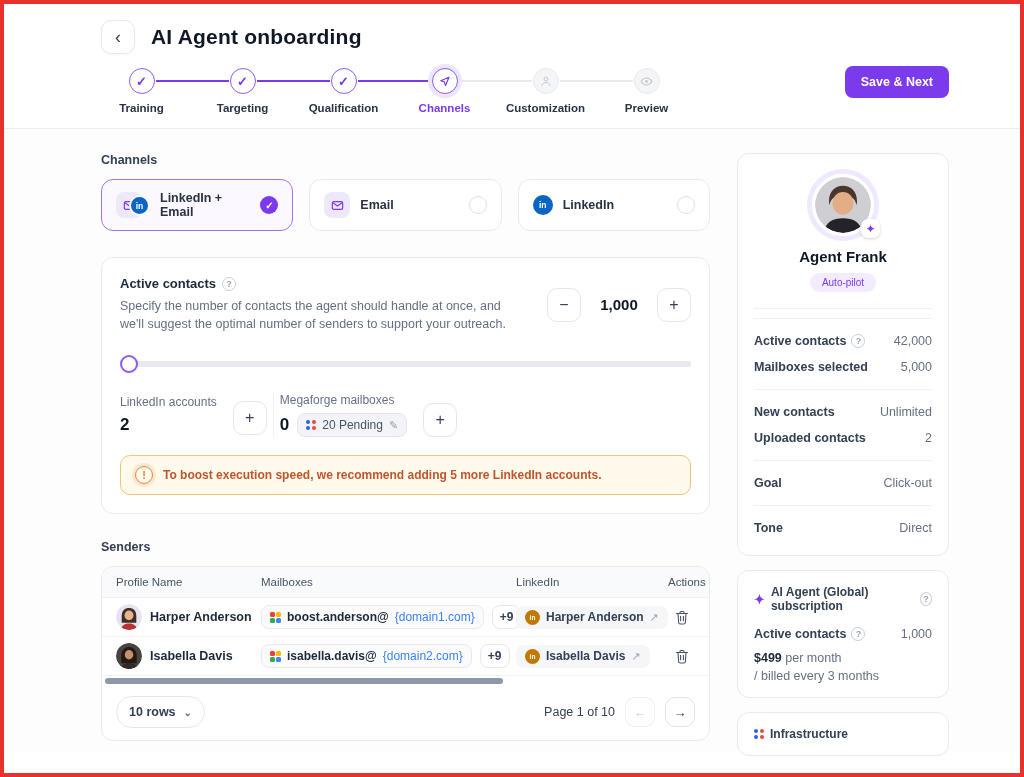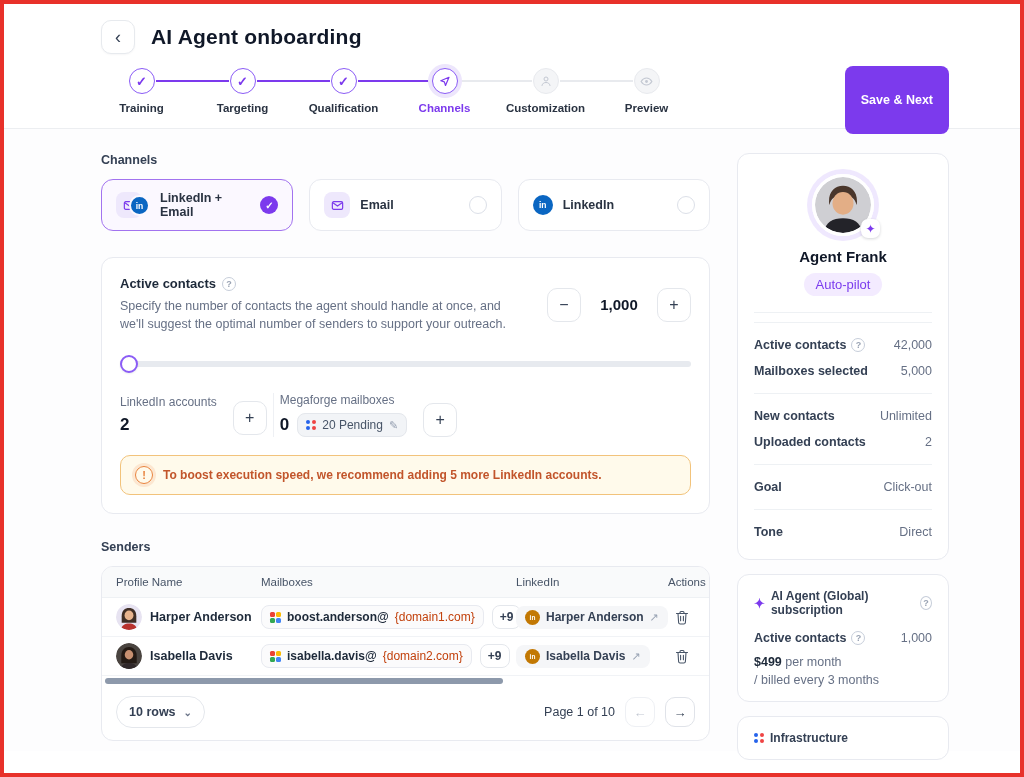--- a/index.html
+++ b/index.html
@@ -33,21 +33,21 @@
   .step:not(:first-child)::before {
     content:""; position:absolute; top:12px; left:calc(-50% + 14px);
     width:calc(100% - 28px); height:2px; background:#E8EAEE; z-index:1;
   }
   .step.done:not(:first-child)::before, .step.active:not(:first-child)::before { background:#7C3AED; }
   .step-label { margin-top:8px; font-size:11.5px; font-weight:bold; color:#2A3342; }
   .step.active .step-label { color:#7C3AED; }
   .save-btn {
     position:absolute; right:0; top:-2px;
     background:#7C3AED; color:#fff; font-size:12.5px; font-weight:bold;
-    padding:27px 16px; border:none; border-radius:8px; cursor:pointer;
+    padding:9px 16px; border:none; border-radius:8px; cursor:pointer;
     font-family:"Liberation Sans", sans-serif;
   }
   .header-divider { margin:14px -71px 0 -97px; border-top:1px solid #ECEEF1; }
   
   .main { display:flex; gap:27px; padding:24px 71px 0 97px; background:#FDFDFE; height:622px; }
   .left-col { width:609px; }
   .right-col { width:220px; display:flex; flex-direction:column; gap:14px; }
   .section-label { font-size:12.5px; font-weight:bold; color:#344054; margin-bottom:12px; }
   
   .channel-cards { display:flex; gap:16px; margin-bottom:26px; }
@@ -126,21 +126,21 @@
   .t-head { background:#F9FAFB; border-bottom:1px solid #EEF1F4; }
   .t-head .t-cell { font-size:11.5px; color:#475467; padding:9px 14px; }
   .t-body .t-row { border-bottom:1px solid #F1F3F6; }
   .t-cell { padding:6px 14px; display:flex; align-items:center; gap:8px; }
   .row-name { font-size:12.5px; font-weight:bold; color:#1D2939; white-space:nowrap; }
   .avatar-sm { width:26px; height:26px; border-radius:50%; overflow:hidden; flex:none; }
   .mail-pill {
     display:inline-flex; align-items:center; gap:6px; border:1px solid #E8EAF0; background:#FBFBFC;
     border-radius:8px; padding:4px 8px; font-size:12px; font-weight:bold; color:#1D2939; white-space:nowrap;
   }
-  .mail-domain { color:#c2410c; font-weight:normal; }
+  .mail-domain { color:#3b82f6; font-weight:normal; }
   .plus9-pill {
     border:1px solid #E4E7EC; background:#fff; border-radius:8px; padding:4px 7px;
     font-size:12px; font-weight:bold; color:#344054;
   }
   .g-icon { display:inline-grid; grid-template-columns:5px 5px; grid-gap:1px; }
   .g-icon i { width:5px; height:5px; border-radius:1.5px; }
   .g-icon i:nth-child(1){background:#EA4335}.g-icon i:nth-child(2){background:#FBBC05}
   .g-icon i:nth-child(3){background:#34A853}.g-icon i:nth-child(4){background:#4285F4}
   .li-pill {
     display:inline-flex; align-items:center; gap:6px; background:#F5F6F8; border-radius:8px;
@@ -175,21 +175,21 @@
     box-shadow:0 0 0 5px rgba(139,92,246,.14);
   }
   .sparkle-badge {
     position:absolute; right:-6px; bottom:-2px; width:19px; height:19px; background:#fff;
     border-radius:7px; box-shadow:0 1px 3px rgba(16,24,40,.18); color:#7C3AED; font-size:12px;
     display:flex; align-items:center; justify-content:center;
   }
   .agent-name { margin-top:12px; font-size:15px; font-weight:bold; color:#101828; }
   .agent-pill {
     display:inline-block; margin-top:8px; background:#F3EBFF; color:#7A3BEE;
-    font-size:13px; padding:4px 12px; border-radius:999px;
+    font-size:10px; padding:4px 12px; border-radius:999px;
   }
   .stat-divider { border-top:1px solid #EEF1F4; margin:9px 0; }
   .stat-row { display:flex; justify-content:space-between; align-items:center; padding:6px 0; text-align:left; }
   .stat-label { font-size:12.5px; font-weight:bold; color:#344054; display:flex; align-items:center; gap:5px; }
   .stat-value { font-size:12.5px; color:#667085; }
   .sub-head { display:flex; align-items:center; gap:6px; font-size:12px; font-weight:bold; color:#344054; }
   .sub-sparkle { color:#7C3AED; font-size:13px; }
   .price-line { font-size:12.5px; color:#667085; margin-top:4px; }
   .price { font-weight:bold; color:#1D2939; }
 </style>

